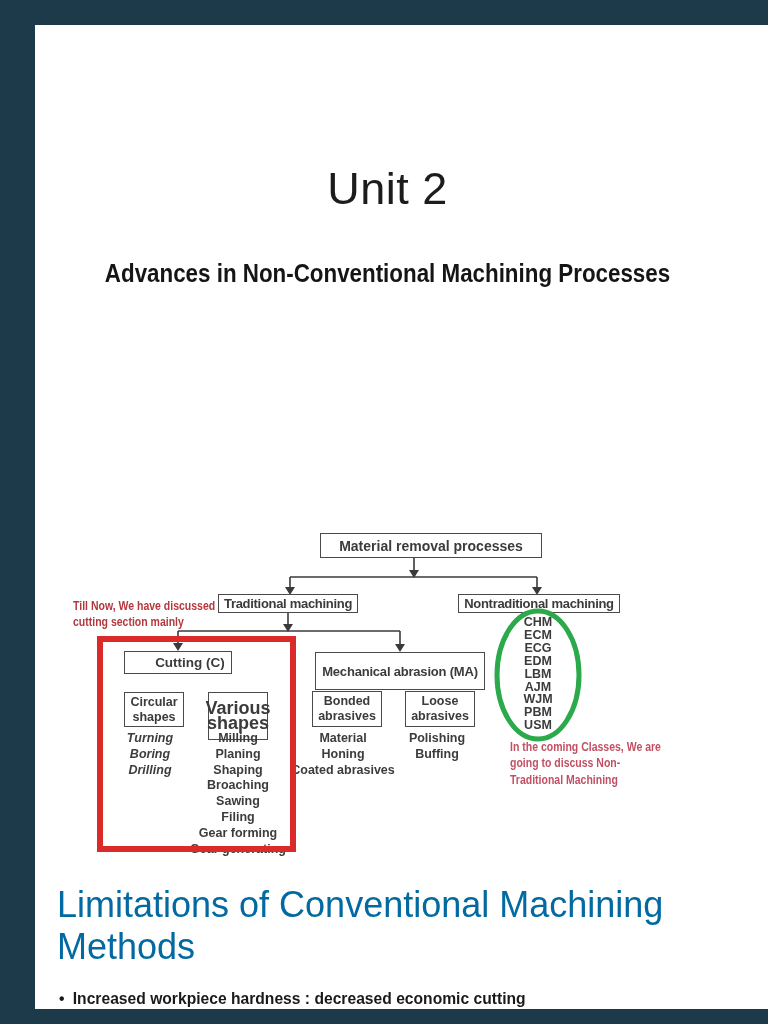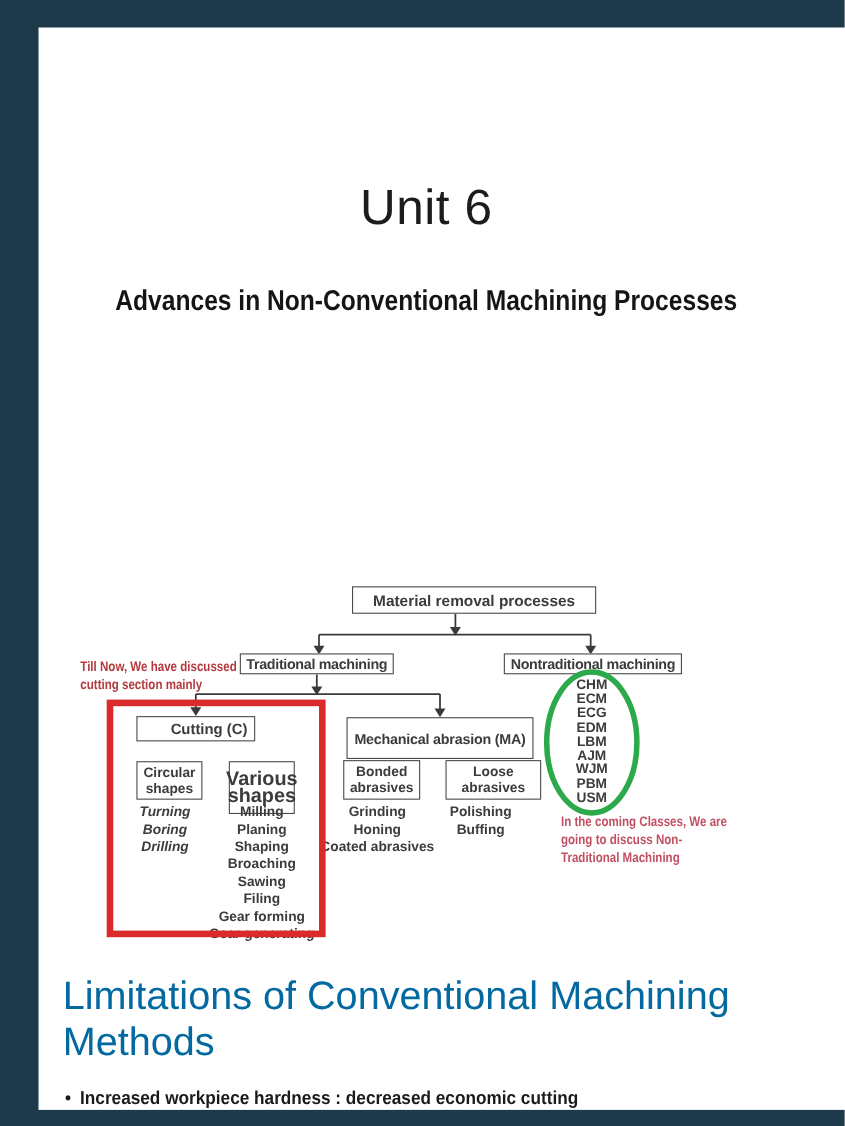--- a/index.html
+++ b/index.html
@@ -67,21 +67,21 @@
 </style>
 </head>
 <body>
 
 <div class="bar bar-top"></div>
 <div class="bar bar-left"></div>
 <div class="bar bar-bottom"></div>
 
 <div>
 
-  <div class="slide-title">Unit 6</div>
+  <div class="slide-title">Unit 2</div>
   <div class="slide-subtitle">Advances in Non-Conventional Machining Processes</div>
 
   <svg class="connectors" width="768" height="1024">
     <g stroke="#3a3a3a" stroke-width="1.6" fill="none">
       <line x1="414" y1="558" x2="414" y2="571"></line>
       <line x1="290" y1="577" x2="537" y2="577"></line>
       <line x1="290" y1="577" x2="290" y2="588"></line>
       <line x1="537" y1="577" x2="537" y2="588"></line>
       <line x1="288" y1="613" x2="288" y2="625"></line>
       <line x1="178" y1="631" x2="400" y2="631"></line>
@@ -99,39 +99,39 @@
   </svg>
 
   <div class="fc-box" style="left:320px;top:533px;width:222px;height:25px;font-size:14px;">Material removal processes</div>
   <div class="fc-box" style="left:218px;top:594px;width:140px;height:19px;font-size:13px;letter-spacing:-0.3px;">Traditional machining</div>
   <div class="fc-box" style="left:458px;top:594px;width:162px;height:19px;font-size:13px;letter-spacing:-0.3px;">Nontraditional machining</div>
   <div class="fc-box" style="left:124px;top:651px;width:108px;height:23px;font-size:13.5px;padding-left:24px;">Cutting (C)</div>
   <div class="fc-box" style="left:315px;top:652px;width:170px;height:38px;font-size:13px;letter-spacing:-0.2px;">Mechanical abrasion (MA)</div>
   <div class="fc-box wrap" style="left:124px;top:692px;width:60px;height:35px;font-size:12.5px;">Circular shapes</div>
   <div class="fc-box wrap" style="left:208px;top:692px;width:60px;height:48px;font-size:18px;">Various shapes</div>
   <div class="fc-box wrap" style="left:312px;top:691px;width:70px;height:36px;font-size:12.5px;">Bonded abrasives</div>
-  <div class="fc-box wrap" style="left:405px;top:691px;width:87px;height:36px;font-size:12.5px;">Loose abrasives</div>
+  <div class="fc-box wrap" style="left:405px;top:691px;width:70px;height:36px;font-size:12.5px;">Loose abrasives</div>
 
   <div class="fc-list" style="left:100px;top:731px;width:100px;font-style:italic;">
     <div>Turning</div>
     <div>Boring</div>
     <div>Drilling</div>
   </div>
   <div class="fc-list" style="left:178px;top:731px;width:120px;">
     <div>Milling</div>
     <div>Planing</div>
     <div>Shaping</div>
     <div>Broaching</div>
     <div>Sawing</div>
     <div>Filing</div>
     <div>Gear forming</div>
     <div>Gear generating</div>
   </div>
   <div class="fc-list" style="left:283px;top:731px;width:120px;">
-    <div>Grinding</div>
+    <div>Material</div>
     <div>Honing</div>
     <div>Coated abrasives</div>
   </div>
   <div class="fc-list" style="left:387px;top:731px;width:100px;">
     <div>Polishing</div>
     <div>Buffing</div>
   </div>
   <div class="fc-list acr" style="left:488px;top:616px;width:100px;font-size:12.5px;">
     <div>CHM</div>
     <div>ECM</div>

